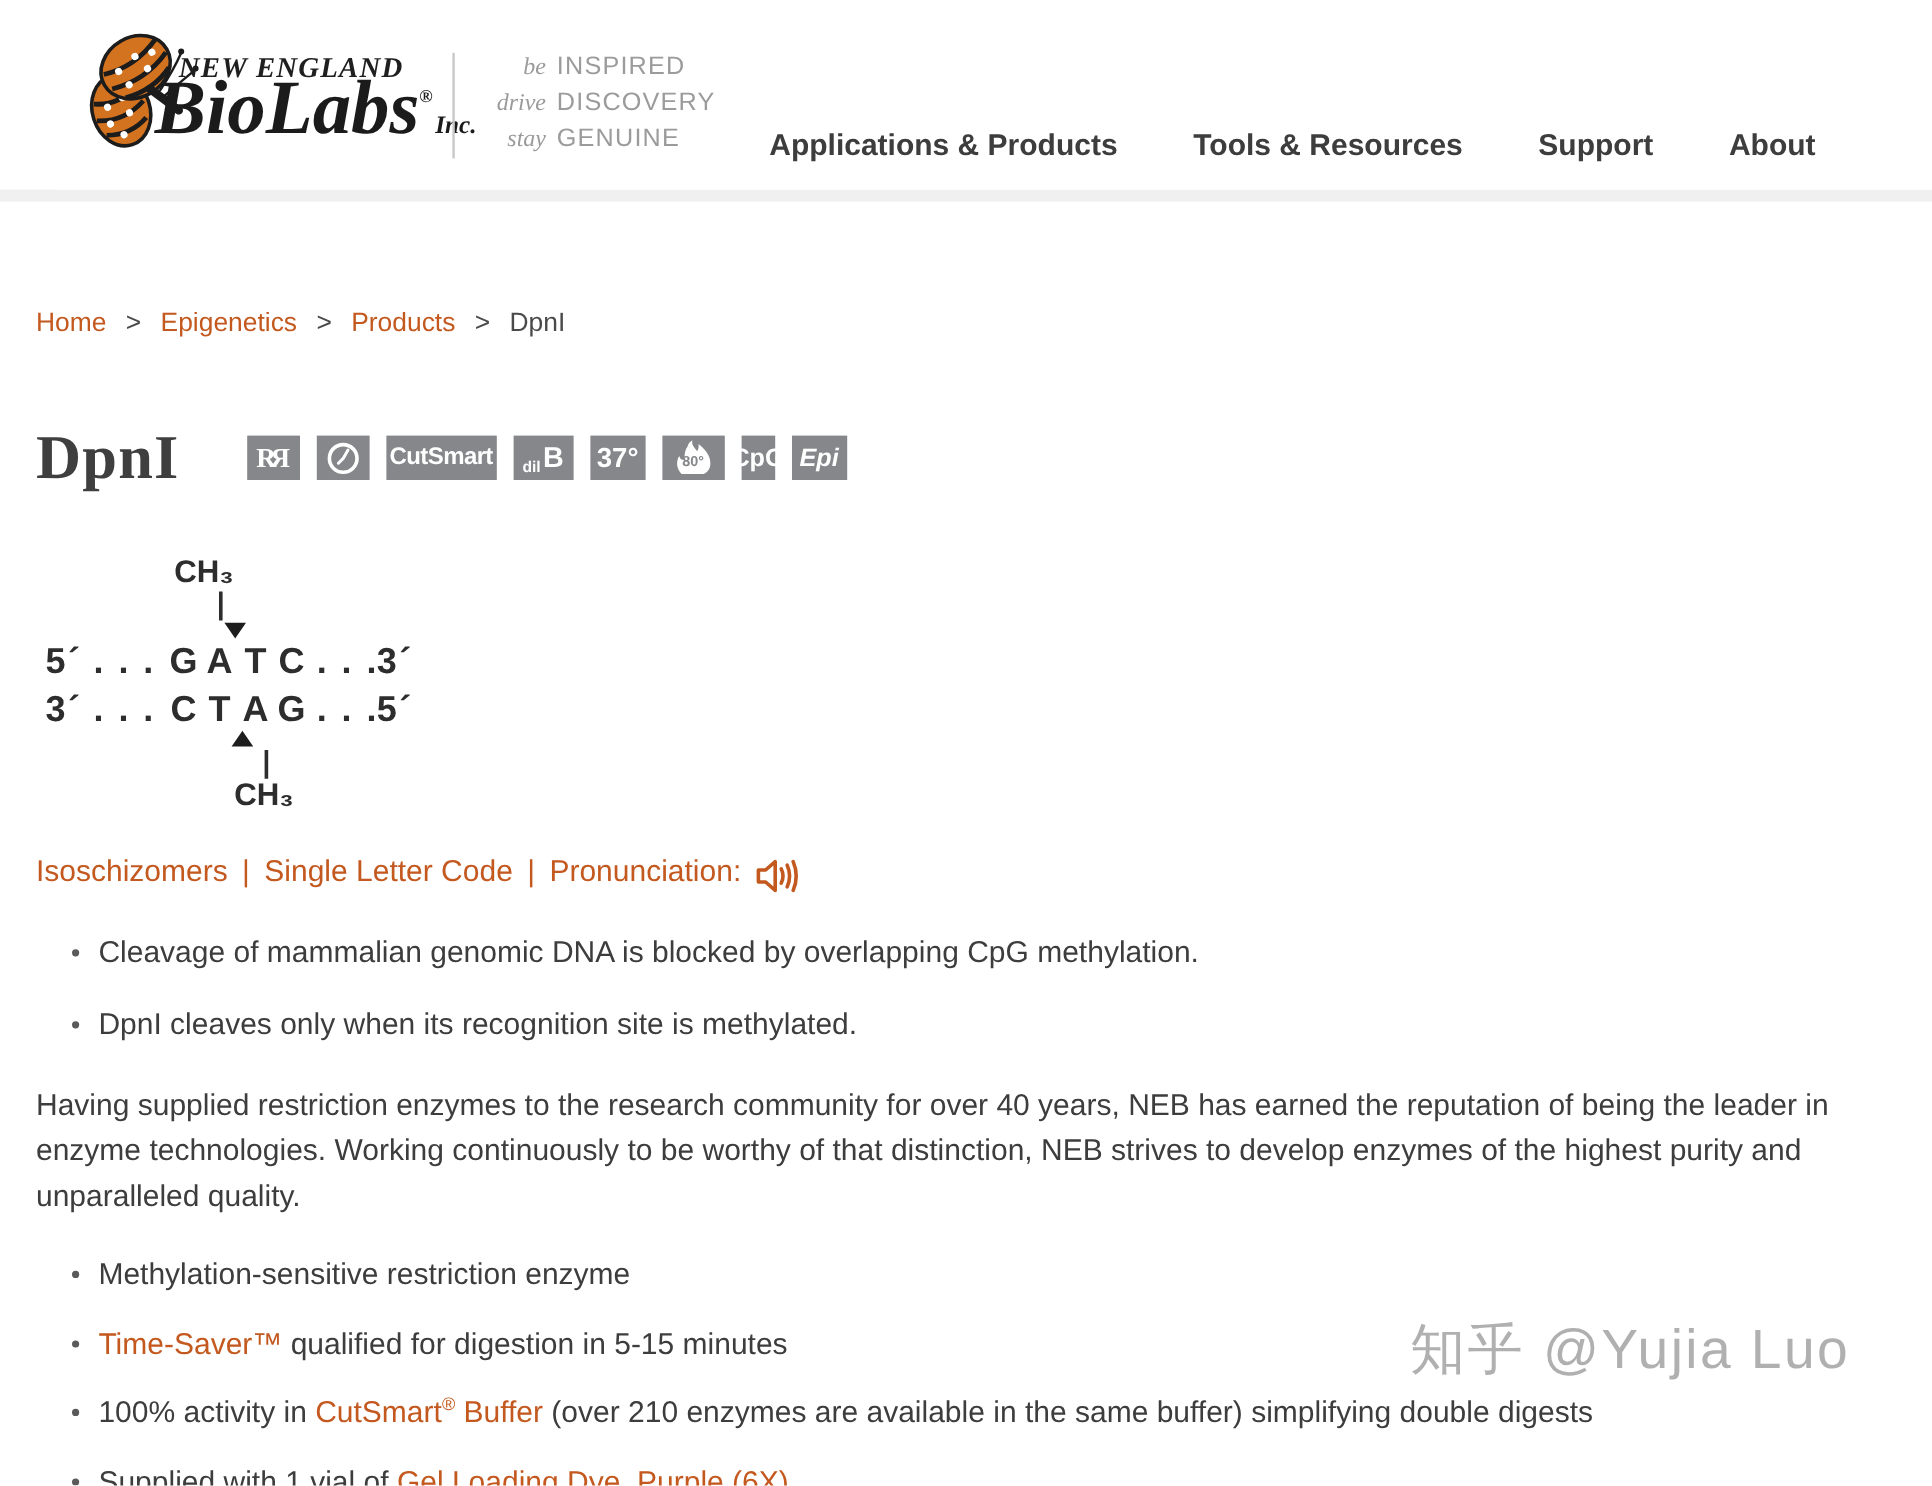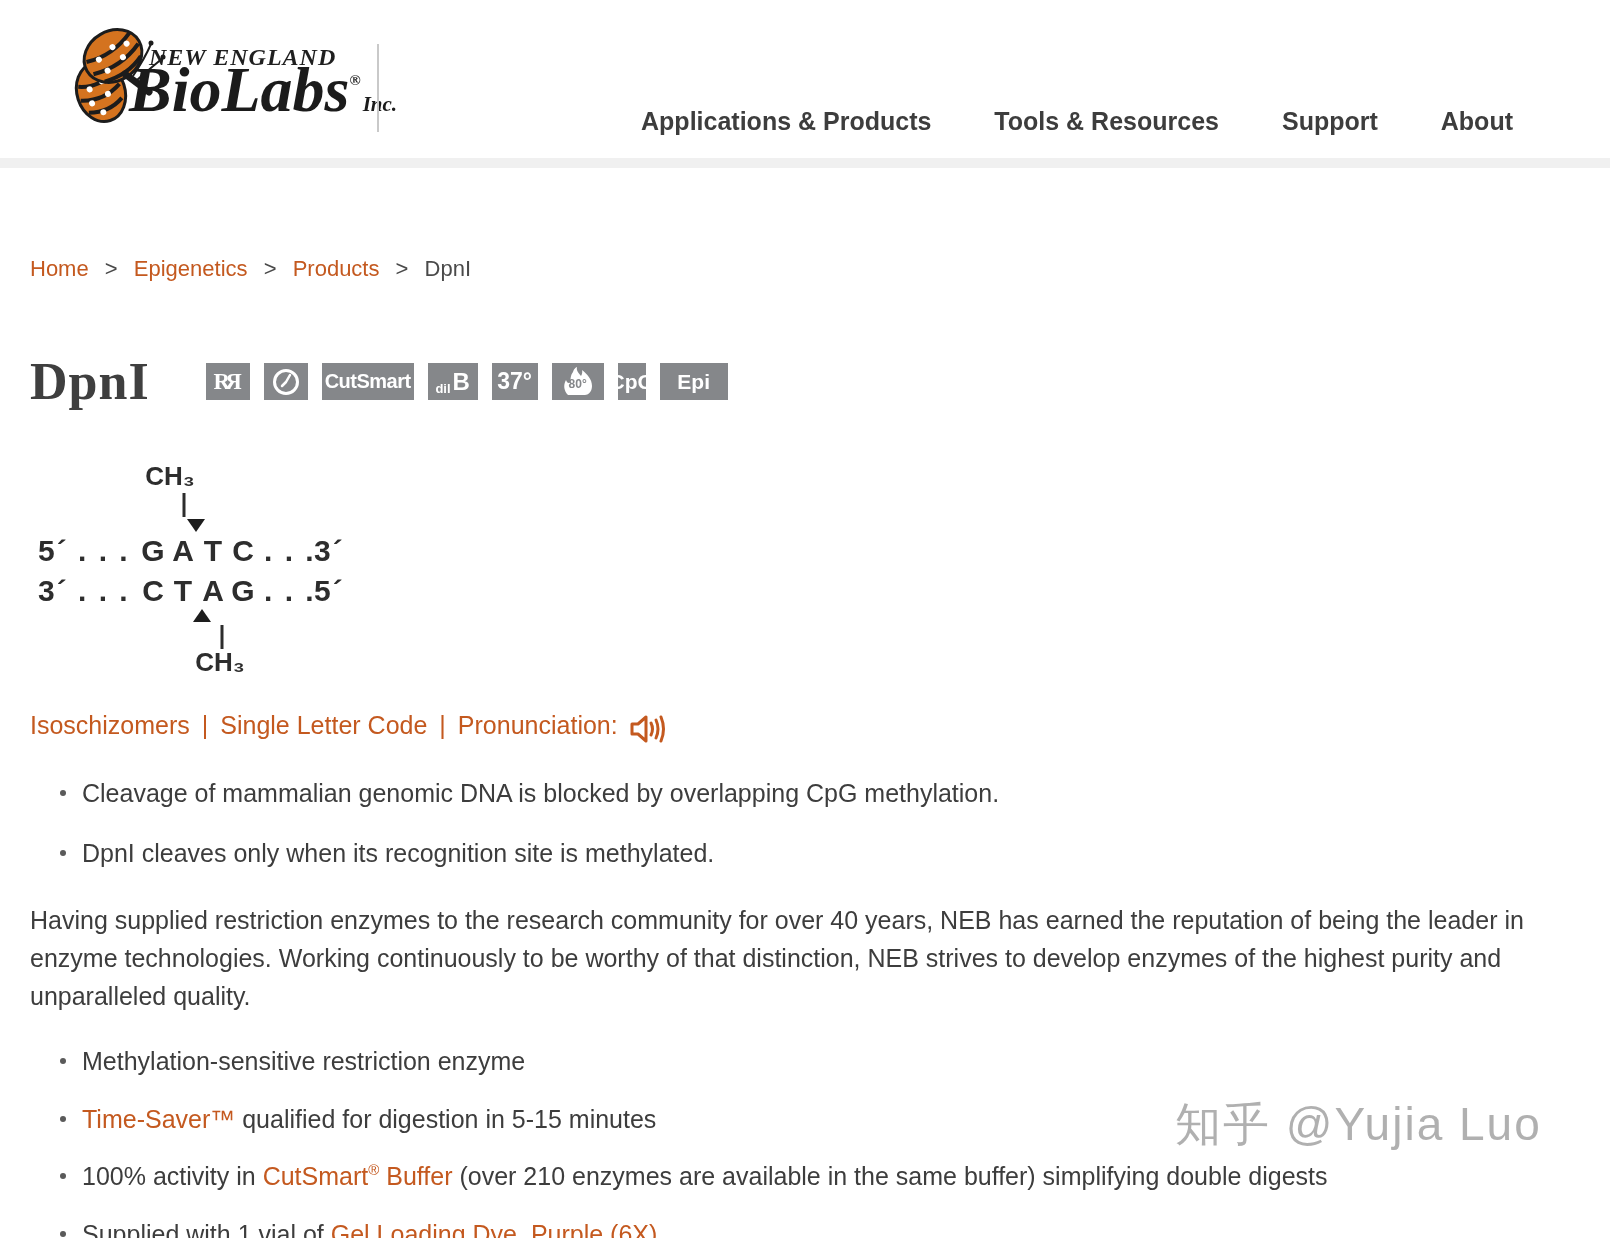--- a/index.html
+++ b/index.html
@@ -37,21 +37,21 @@
   .badge-rec { font-size: 23px; font-family: "Liberation Serif", serif; letter-spacing: -2px; }
   .r-flip { display: inline-block; transform: scaleX(-1); margin-left: -1px; }
   .badge-cutsmart { width: 92px; font-size: 20px; letter-spacing: -0.5px; }
   .badge-dil { width: 50px; }
   .badge-dil .dil-sm { font-size: 13px; font-weight: bold; margin-right: 2px; margin-top: 13px; }
   .badge-dil .dil-b { font-size: 24px; font-weight: bold; }
   .badge-temp { width: 46px; font-size: 23px; }
   .badge-heat { width: 52px; position: relative; }
   .badge-heat .heat-txt { position: absolute; left: 50%; top: 58%; transform: translate(-50%,-50%); font-size: 12px; color: #85878a; font-weight: bold; }
   .badge-cpg { width: 28px; font-size: 21px; }
-  .badge-epi { width: 68px; font-size: 21px; }
+  .badge-epi { width: 46px; font-size: 21px; font-style: italic; }
 
   .diagram { margin-top: 48px; margin-left: 6px; }
   .diagram text { font-family: "Liberation Sans", sans-serif; fill: #2d2d2d; }
   .strand { font-size: 30px; font-weight: bold; letter-spacing: 2px; }
   .methyl { font-size: 26px; font-weight: bold; }
 
   .links-row { margin-top: 34px; display: flex; font-size: 25px; color: #c4591f; }
   .links-row a { color: #c4591f; text-decoration: none; }
   .links-row .sep { margin: 0 12px; }
   .speaker { margin-left: 12px; margin-top: 2px; }
@@ -100,20 +100,34 @@
     <path d="M70 62 Q82 44 88 30 M74 66 Q90 52 100 44" stroke="#1c1c1c" stroke-width="2" fill="none"></path>
     <circle cx="88" cy="29" r="2.5" fill="#1c1c1c"></circle>
       <circle cx="100" cy="43" r="2.5" fill="#1c1c1c"></circle>
   </svg>
 
   <div class="logo-ne">NEW ENGLAND</div>
   <div class="logo-biolabs"><span>BioLabs</span><span class="logo-reg">®</span><span class="logo-inc">Inc.</span></div>
 
   <div class="logo-divider"></div>
 
+  <div class="tagline">
+    <div class="tagline-row">
+      <span class="tagline-it">be</span>
+      <span class="tagline-word">INSPIRED</span>
+    </div>
+    <div class="tagline-row">
+      <span class="tagline-it">drive</span>
+      <span class="tagline-word">DISCOVERY</span>
+    </div>
+    <div class="tagline-row">
+      <span class="tagline-it">stay</span>
+      <span class="tagline-word">GENUINE</span>
+    </div>
+  </div>
 
   <nav class="nav">
     <a href="#">Applications &amp; Products</a>
     <a href="#">Tools &amp; Resources</a>
     <a href="#">Support</a>
     <a href="#">About</a>
   </nav>
 </div>
 <div class="header-bar"></div>
 

